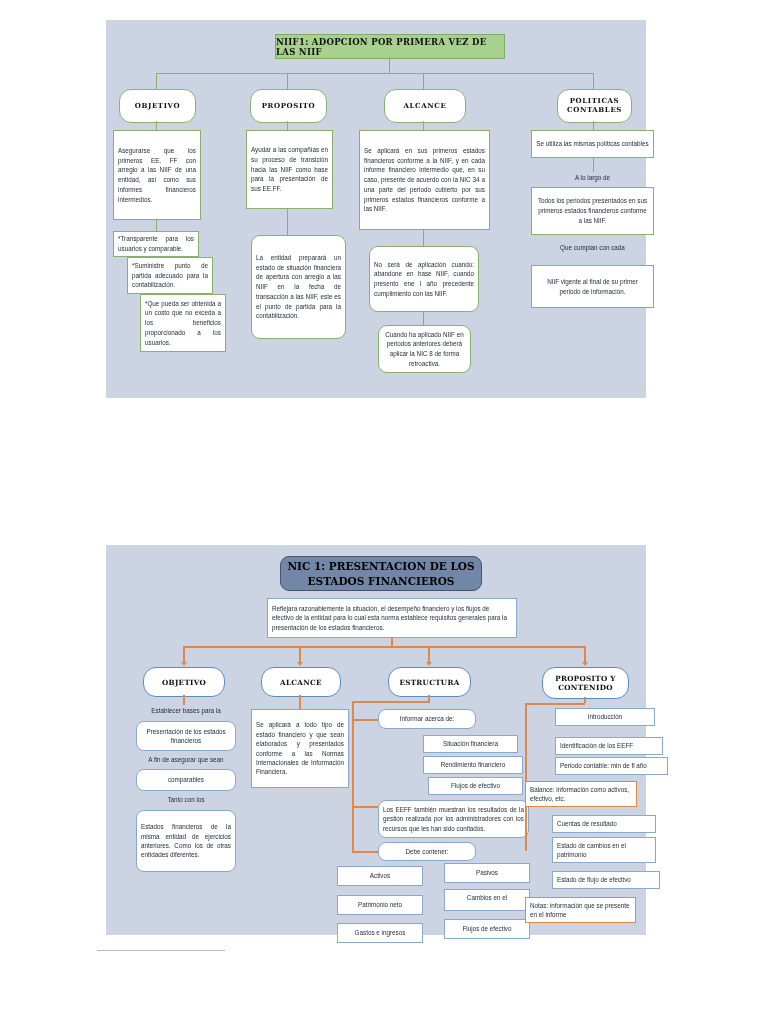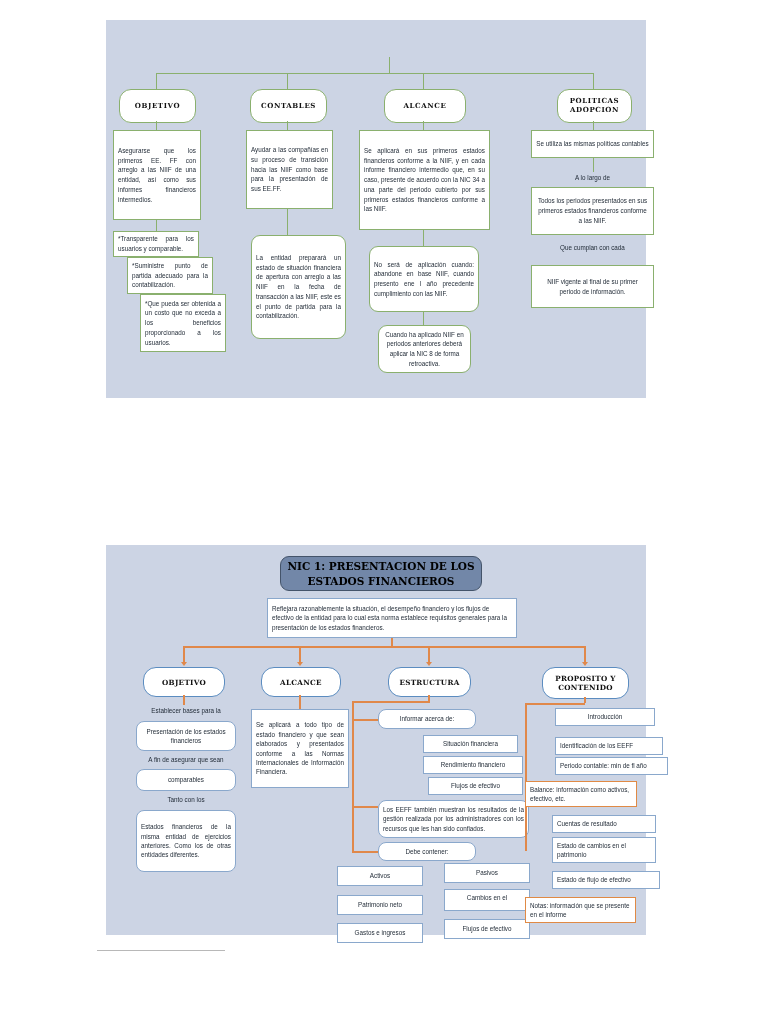--- a/index.html
+++ b/index.html
@@ -55,39 +55,42 @@
   .arrow-dn{position:absolute;width:0;height:0;border-left:3.2px solid transparent;
             border-right:3.2px solid transparent;border-top:4.5px solid #e0884a;}
 
   .footrule{position:absolute;left:97px;top:950px;width:128px;height:1px;background:#b8b8b8;}
 </style>
 </head>
 <body>
 
 <div class="canvas" id="canvas-niif">
 
+  <div class="g-title" style="left:169px;top:14px;width:228px;height:23px;">
+    <span>NIIF1: ADOPCION POR PRIMERA VEZ DE LAS NIIF</span>
+  </div>
 
   <div class="gline" style="left:283px;top:37px;width:1.2px;height:17px;"></div>
   <div class="gline" style="left:50px;top:53px;width:438px;height:1.2px;"></div>
   <div class="gline" style="left:50px;top:53px;width:1.2px;height:16px;"></div>
   <div class="gline" style="left:181px;top:53px;width:1.2px;height:16px;"></div>
   <div class="gline" style="left:317px;top:53px;width:1.2px;height:16px;"></div>
   <div class="gline" style="left:487px;top:53px;width:1.2px;height:16px;"></div>
 
   <div class="g-cap" style="left:13px;top:69px;width:75px;height:32px;">
     <span>OBJETIVO</span>
   </div>
   <div class="g-cap" style="left:144px;top:69px;width:75px;height:32px;">
-    <span>CONTABLES</span>
+    <span>PROPOSITO</span>
   </div>
   <div class="g-cap" style="left:278px;top:69px;width:80px;height:32px;">
     <span>ALCANCE</span>
   </div>
   <div class="g-cap" style="left:451px;top:69px;width:73px;height:32px;">
-    <span>POLITICAS ADOPCION</span>
+    <span>POLITICAS CONTABLES</span>
   </div>
 
   <div class="gline" style="left:50px;top:101px;width:1.2px;height:9px;"></div>
   <div class="gline" style="left:181px;top:101px;width:1.2px;height:9px;"></div>
   <div class="gline" style="left:317px;top:101px;width:1.2px;height:9px;"></div>
   <div class="gline" style="left:487px;top:101px;width:1.2px;height:9px;"></div>
 
   <div class="box g-box" style="left:7px;top:110px;width:88px;height:90px;">
     <span>Asegurarse que los primeros EE. FF con arreglo a las NIIF de una entidad, así como sus informes financieros intermedios.</span>
   </div>

